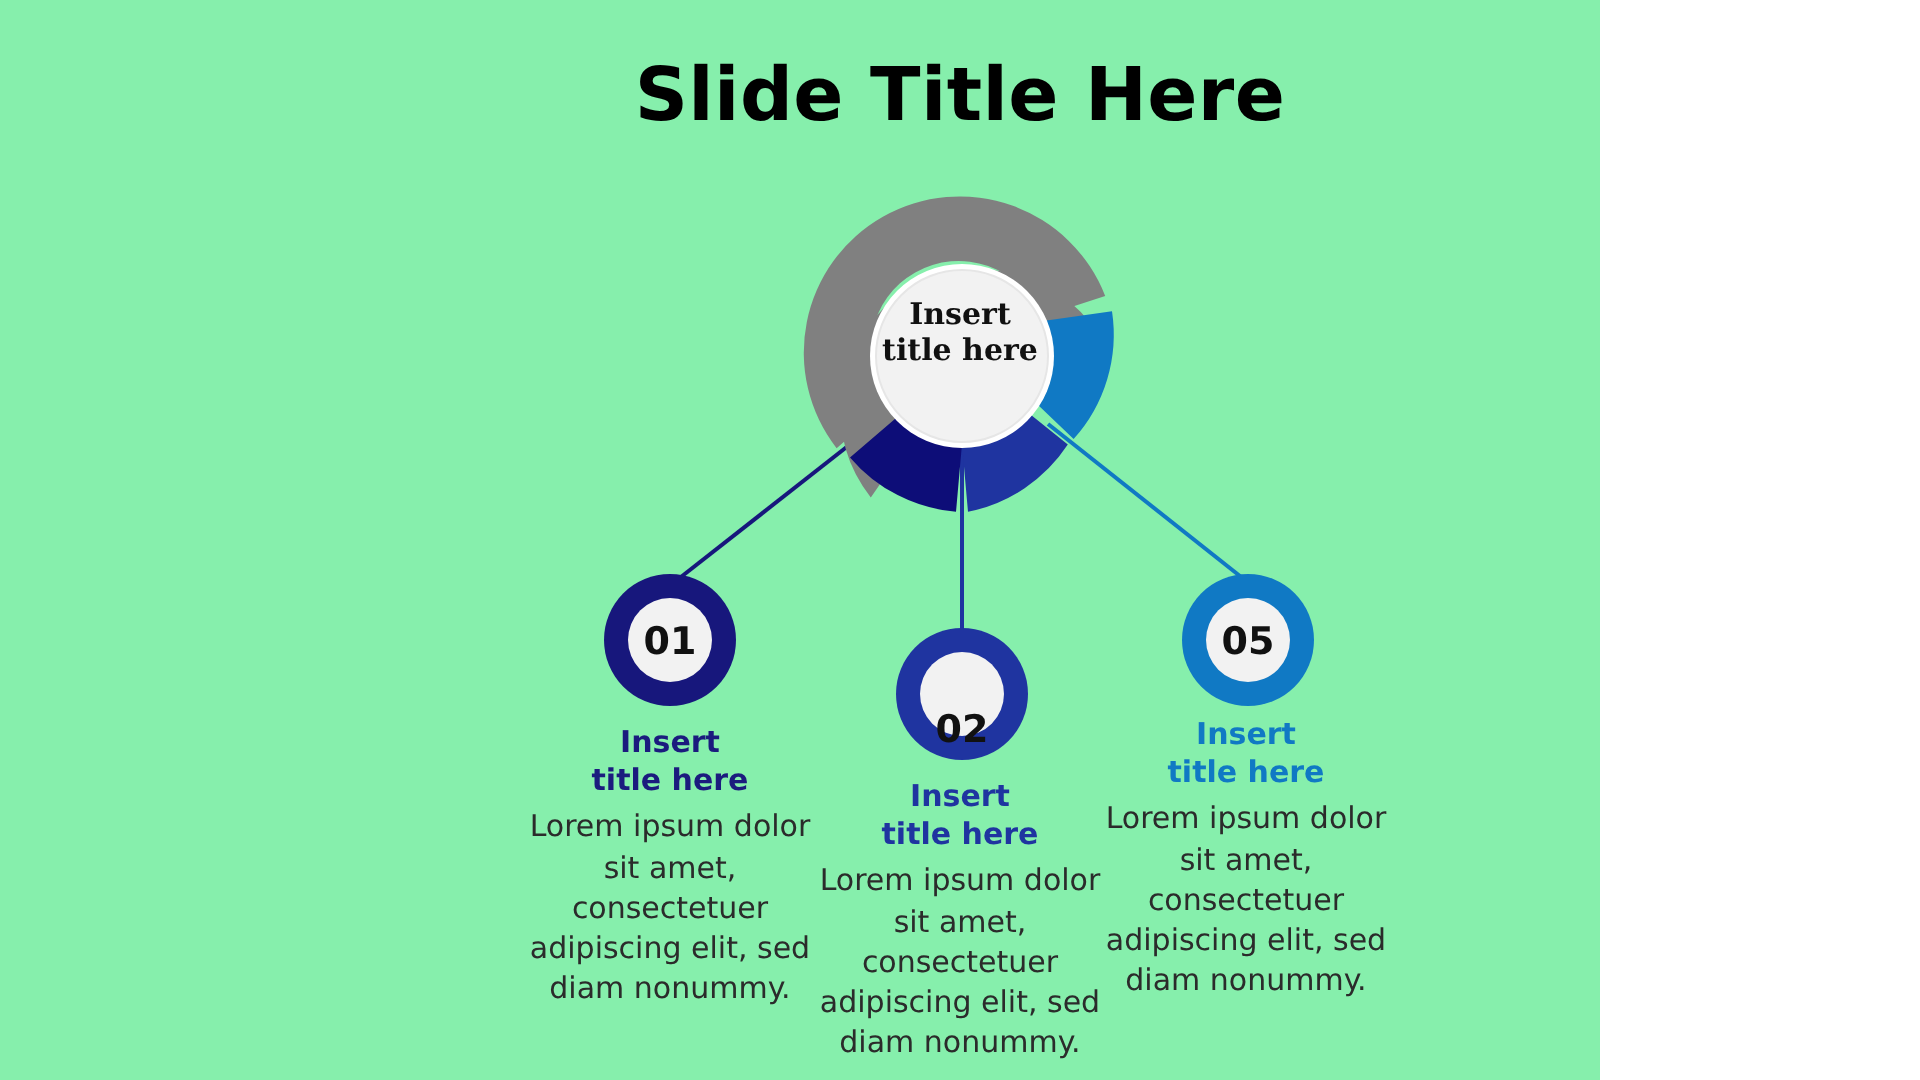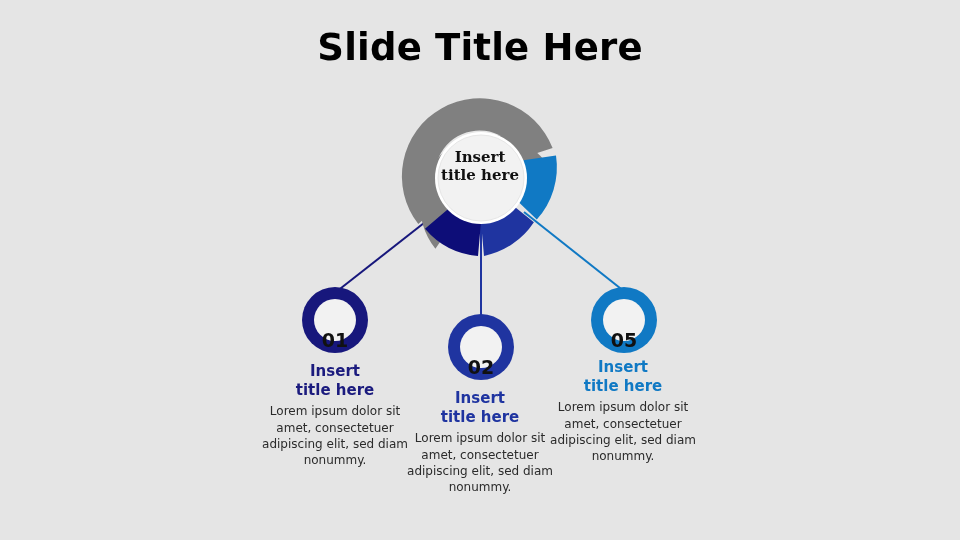--- a/index.html
+++ b/index.html
@@ -8,23 +8,23 @@
   }
   body {
     width: 960px;
     height: 540px;
     background: #ffffff;
     font-family: "Liberation Sans", sans-serif;
     overflow: hidden;
   }
   .slide {
     position: relative;
-    width: 960px;
+    width: 800px;
     height: 540px;
-    background: #e5e5e5;
+    background: #86efac;
   }
 
   
   .slide-title {
     position: absolute;
     top: 26px;
     left: 0;
     width: 960px;
     text-align: center;
     font-family: "DejaVu Sans", sans-serif;
@@ -61,24 +61,23 @@
   
   .node-num {
     position: absolute;
     width: 70px;
     text-align: center;
     font-family: "DejaVu Sans", sans-serif;
     font-size: 19px;
     font-weight: bold;
     color: #111111;
     pointer-events: none;
-    margin-top: 19px;
   }
   .node-num.n1 { left: 300px; top: 310px; }
-  .node-num.n2 { left: 446px; top: 337px; }
+  .node-num.n2 { left: 446px; top: 354px; }
   .node-num.n3 { left: 589px; top: 310px; }
 
   
   .col {
     position: absolute;
     width: 160px;
     text-align: center;
   }
   .col.c1 { left: 255px; top: 362px; }
   .col.c2 { left: 400px; top: 389px; }
@@ -90,21 +89,21 @@
     font-weight: bold;
     line-height: 1.28;
     margin-bottom: 3px;
   }
   .col.c1 .col-head { color: #1b1b7e; }
   .col.c2 .col-head { color: #1f34a0; }
   .col.c3 .col-head { color: #1079c4; }
 
   .col-body {
     font-family: "DejaVu Sans", sans-serif;
-    font-size: 12px;
+    font-size: 15px;
     font-weight: normal;
     color: #2b2b2b;
     line-height: 1.35;
   }
 </style>
 </head>
 <body style="background: rgb(255, 255, 255);">
 
 <div class="slide">
 

